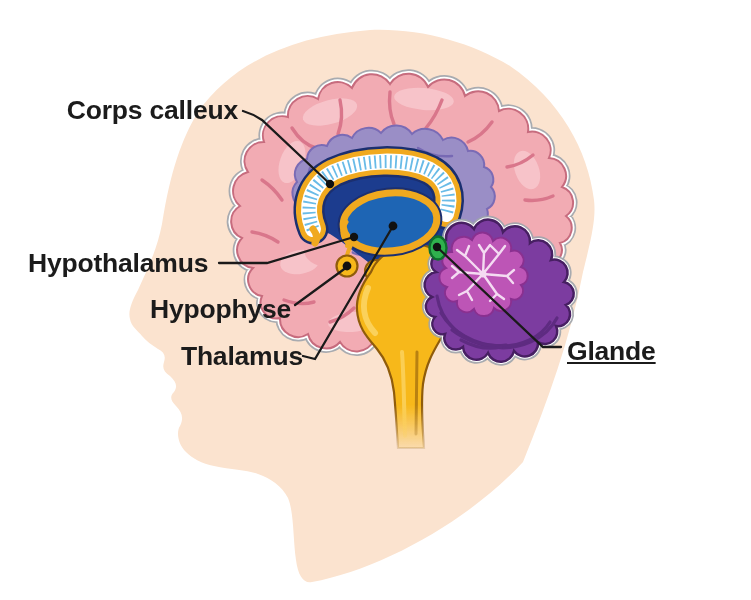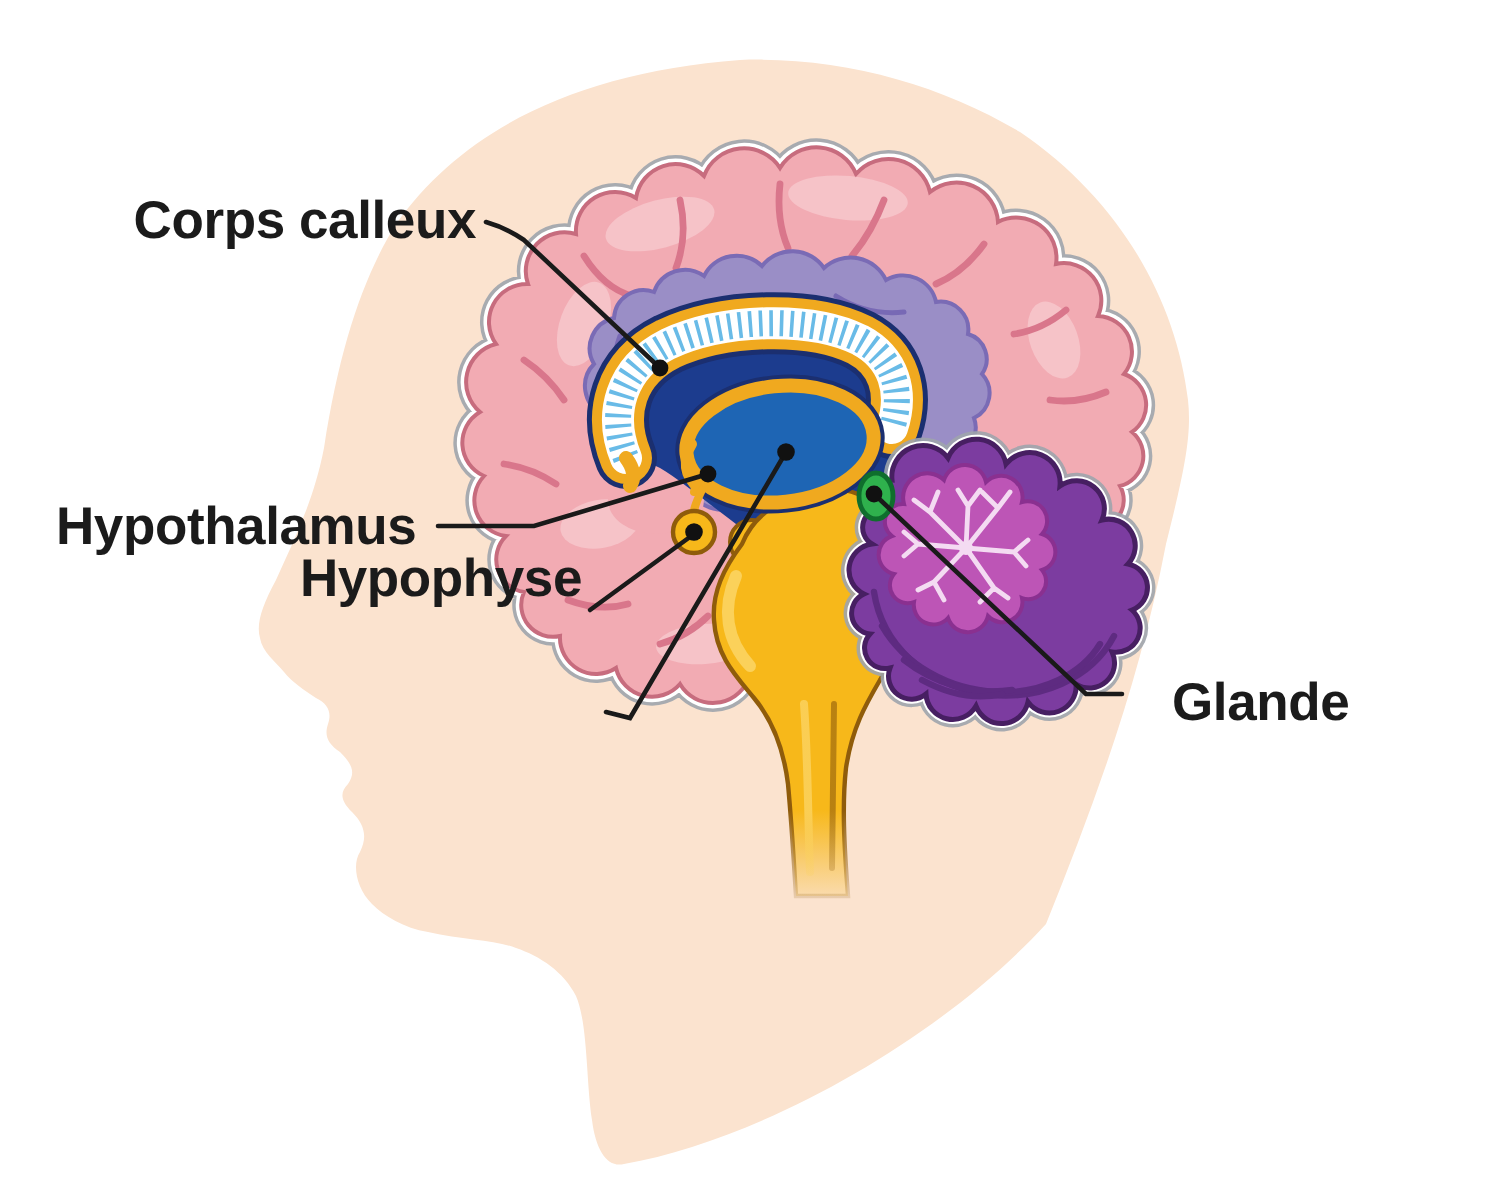--- a/index.html
+++ b/index.html
@@ -195,18 +195,19 @@
     <circle class="dot" cx="330" cy="184" r="4.2"></circle>
     <circle class="dot" cx="354" cy="237" r="4.2"></circle>
     <circle class="dot" cx="347" cy="266" r="4.4"></circle>
     <circle class="dot" cx="393" cy="226" r="4.4"></circle>
     <circle class="dot" cx="437" cy="247" r="4.2"></circle>
   </g>
 </svg>
 
 <div class="lbl" style="left:28px;top:250px;">Hypothalamus</div>
 <div class="lbl r" style="left:28px;top:97px;">Corps calleux</div>
-<div class="lbl r" style="left:81px;top:276px;">Hypophyse</div>
-<div class="lbl" id="lbl-glande" style="left:586px;top:332px;">
+<div class="lbl r" style="left:81px;top:296px;">Hypophyse</div>
+<div class="lbl r" style="left:93px;top:343px;">Thalamus</div>
+<div class="lbl" id="lbl-glande" style="left:567px;top:332px;text-decoration:underline;">
   <div>Glande</div>
 </div>
 
 </div>
 
 </body></html>

